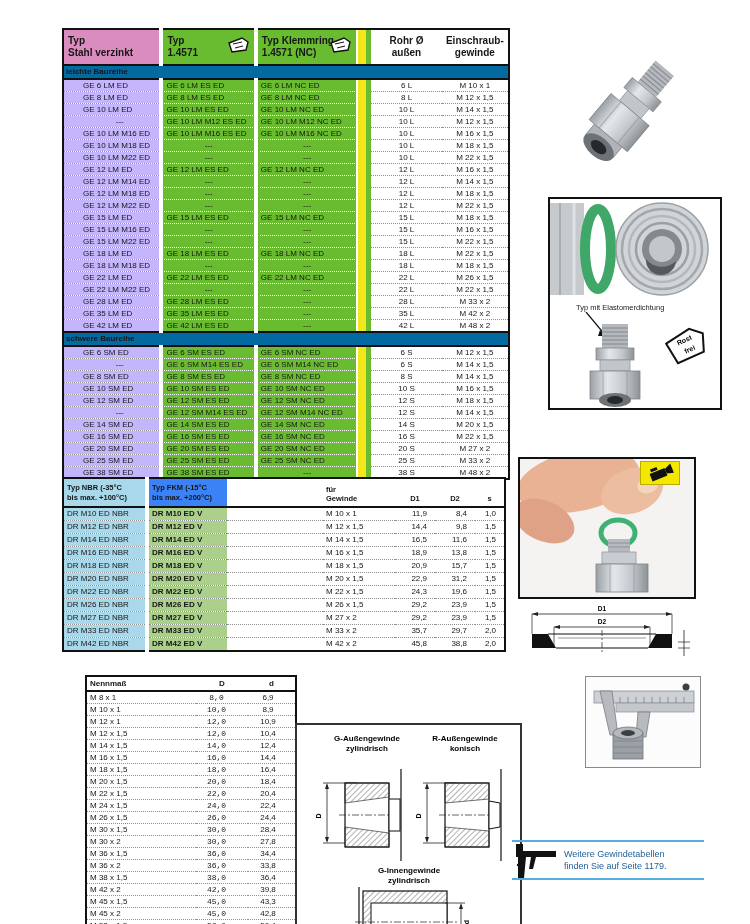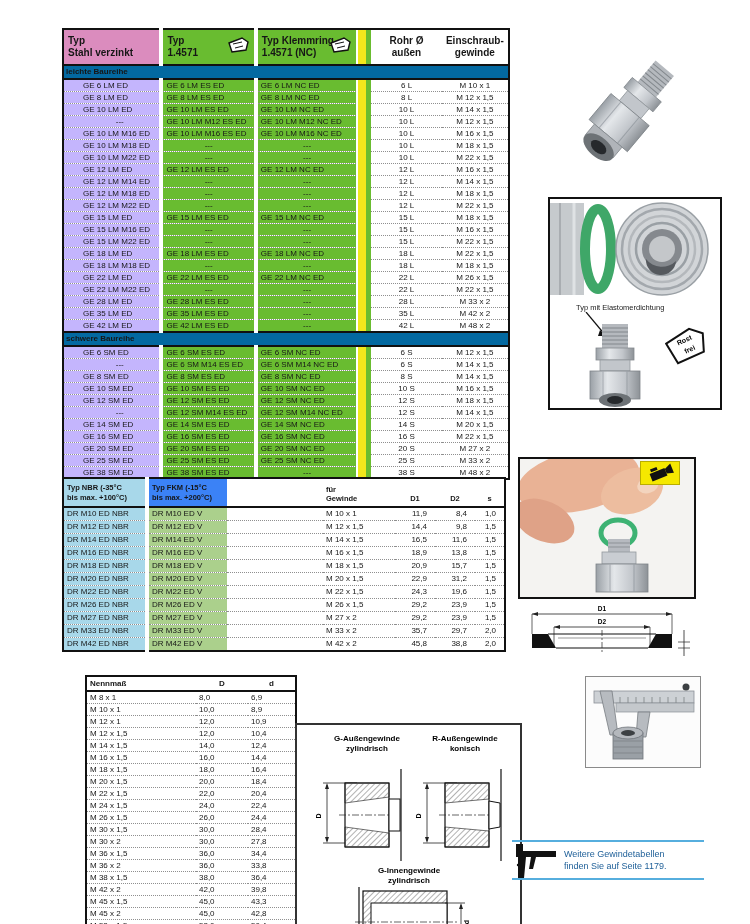--- a/index.html
+++ b/index.html
@@ -28,38 +28,38 @@
   .stamp-svg{position:absolute;right:5px;top:7px;}
 
   
   .t2{position:absolute;left:62px;top:477px;width:442px;border:2px solid #111;background:#fff;}
   .t2 th{font-size:7.5px;font-weight:bold;text-align:left;vertical-align:middle;
          padding:1px 3px;height:24px;line-height:1.3;border-bottom:2px solid #111;}
   .t2 td{height:12px;font-size:8px;line-height:12px;padding:0 3px;border-bottom:1px dotted #8f8f8f;}
   .t2 .bluebg{background:#A8D8EA;}
   .t2 .ltgreenbg{background:#3b82f6;}
   .t2 td.n1{background:#A8D8EA;}
-  .t2 td.n2{background:#ABD08C;border-left:4px solid #fff;}
+  .t2 td.n2{background:#ABD08C;border-left:4px solid #fff;font-weight:bold;}
   .t2 th.gsep{border-left:4px solid #fff;}
   .t2 .blankcol{background:#fff;}
   .t2 td.gw{text-align:left;}
   .t2 td.num{text-align:right;padding-right:8px;}
   .t2 th.numh{text-align:center;vertical-align:bottom;padding-bottom:2px;}
   .t2 th.gwh{vertical-align:bottom;padding-bottom:2px;}
 
   
   .t3{position:absolute;left:85px;top:675px;width:210px;border:2px solid #111;background:#fff;}
   .t3 th{font-size:8px;font-weight:bold;height:13px;line-height:13px;padding:0 3px;
          border-bottom:2px solid #111;}
   .t3 th.h1{text-align:left;}
   .t3 th.h2,.t3 th.h3{text-align:center;}
   .t3 td{height:11px;font-size:8px;line-height:11px;padding:0 3px;border-bottom:1px dotted #8f8f8f;}
   .t3 td.m1{text-align:left;}
-  .t3 td.m2{text-align:left;padding-right:14px;}
-  .t3 td.m3{text-align:left;padding-right:10px;}
+  .t3 td.m2{text-align:center;padding-right:14px;font-family:Liberation Mono, monospace;}
+  .t3 td.m3{text-align:center;padding-right:10px;}
 
   
   .diagbox{position:absolute;left:295px;top:678px;width:227px;height:244px;
            border:2px solid #333;background:#fff;box-sizing:border-box;margin-top:45px;}
 
   
   .photo1{position:absolute;left:548px;top:48px;width:150px;height:145px;}
   .elastbox{position:absolute;left:548px;top:197px;width:174px;height:213px;
             border:2px solid #111;background:#fff;box-sizing:border-box;}
   .elast-caption{position:absolute;left:26px;top:104px;font-size:7.5px;color:#222;}

